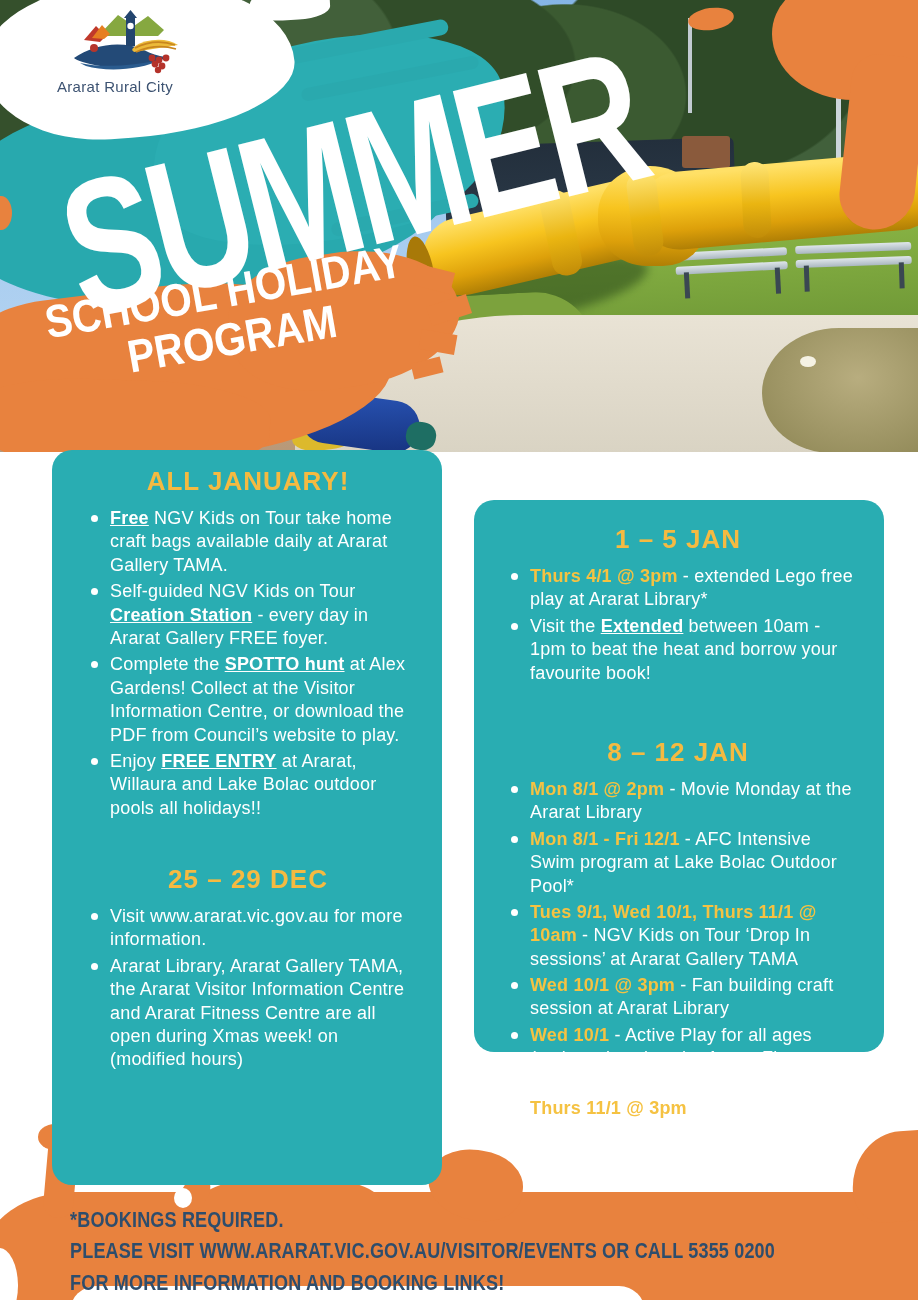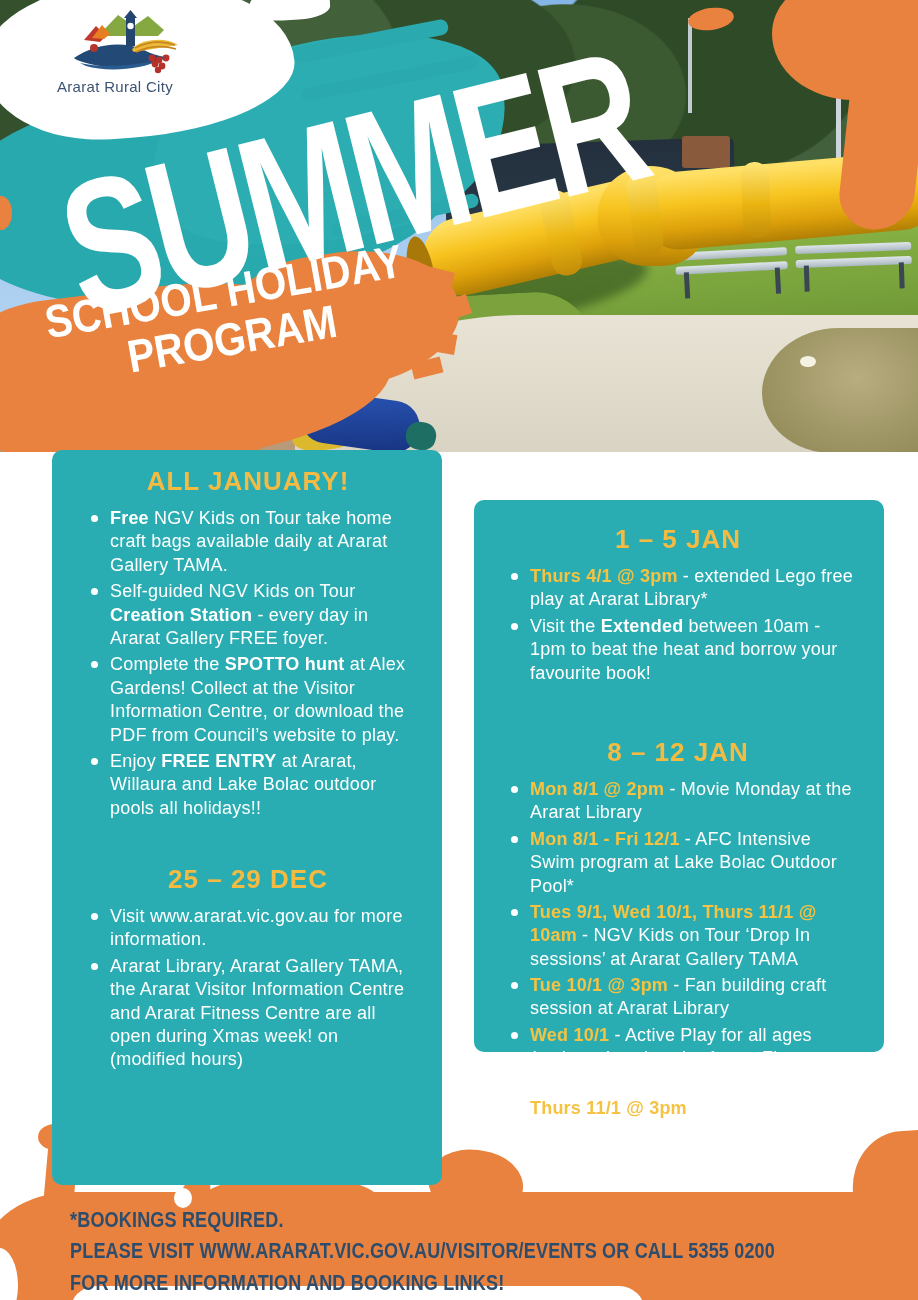--- a/index.html
+++ b/index.html
@@ -106,32 +106,32 @@
     font-weight:500;letter-spacing:.3px;text-align:center;}
 
   .title{left:22px;top:108px;width:660px;z-index:10;color:#fff;font-size:150px;font-weight:bold;
     text-align:center;letter-spacing:-6px;line-height:150px;
     transform:rotate(-14deg) scale(.93,1.26);transform-origin:center;}
   .subtitle{left:18px;top:268px;width:420px;z-index:10;color:#fff;font-size:46px;font-weight:bold;
     text-align:center;line-height:1.04;letter-spacing:0;
     transform:rotate(-10deg) scale(.88,1);transform-origin:center;}
 
   
-  .box{position:absolute;background:#29ADB2;border-radius:10px;color:#fff;z-index:6;}
+  .box{position:absolute;background:#29ADB2;border-radius:20px;color:#fff;z-index:6;}
   .box-left{left:52px;top:450px;width:390px;height:735px;padding:16px 28px 0 30px;}
   .box-right{left:474px;top:500px;width:410px;height:552px;padding:24px 30px 0 28px;}
   .box-heading{color:#F5BA41;font-size:26px;font-weight:bold;text-align:center;
     letter-spacing:1px;margin:0 0 10px 0;}
   .gap-left{margin-top:44px;}
   .gap-right{margin-top:52px;}
   ul.events{list-style:none;margin:0;padding:0 0 0 6px;font-size:18px;line-height:1.3;letter-spacing:.2px;}
   ul.events li{position:relative;padding-left:22px;margin-bottom:3px;}
   ul.events li::before{content:"";position:absolute;left:3px;top:8px;width:7px;height:7px;
     border-radius:50%;background:#fff;}
-  .seg-b{font-weight:bold;}
+  .seg-b{font-weight:bold;text-decoration:underline;}
   .seg-y{font-weight:bold;color:#F5C242;}
 
   
   .splat{left:-16px;top:1192px;width:950px;height:130px;background:#E8823E;z-index:2;
     border-radius:90px 26px 0 0 / 64px 20px 0 0;}
   .bump-a{left:428px;top:1150px;width:95px;height:70px;background:#E8823E;z-index:2;
     border-radius:50% 50% 45% 55%;transform:rotate(8deg);}
   .bump-b{left:200px;top:1176px;width:180px;height:50px;background:#E8823E;z-index:2;
     border-radius:50% 50% 0 0;}
   .curl{left:182px;top:1176px;width:26px;height:34px;background:#E8823E;z-index:2;
@@ -271,21 +271,21 @@
     <h2 class="box-heading">1 – 5 JAN</h2>
     <ul class="events">
         <li><span class="seg-y">Thurs 4/1 @ 3pm</span><span> - extended Lego free play at Ararat Library*</span></li>
         <li><span>Visit the </span><span class="seg-b">Extended</span><span> between 10am - 1pm to beat the heat and borrow your favourite book!</span></li>
       </ul>
     <h2 class="box-heading gap-right">8 – 12 JAN</h2>
     <ul class="events">
         <li><span class="seg-y">Mon 8/1 @ 2pm</span><span> - Movie Monday at the Ararat Library</span></li>
         <li><span class="seg-y">Mon 8/1 - Fri 12/1</span><span> - AFC Intensive Swim program at Lake Bolac Outdoor Pool*</span></li>
         <li><span class="seg-y">Tues 9/1, Wed 10/1, Thurs 11/1 @ 10am</span><span> - NGV Kids on Tour ‘Drop In sessions’ at Ararat Gallery TAMA</span></li>
-        <li><span class="seg-y">Tue 10/1 @ 3pm</span><span> - Fan building craft session at Ararat Library</span></li>
+        <li><span class="seg-y">Wed 10/1 @ 3pm</span><span> - Fan building craft session at Ararat Library</span></li>
         <li><span class="seg-y">Wed 10/1</span><span> - Active Play for all ages (various times) at the Ararat Fitness Centre</span></li>
         <li><span class="seg-y">Thurs 11/1 @ 3pm</span><span> - Extended Lego free play at Ararat Library*</span></li>
       </ul>
   </section>
 
   <div class="abs footer-text">
     <div>*BOOKINGS REQUIRED.</div>
     <div>PLEASE VISIT WWW.ARARAT.VIC.GOV.AU/VISITOR/EVENTS OR CALL 5355 0200</div>
     <div>FOR MORE INFORMATION AND BOOKING LINKS!</div>
   </div>

